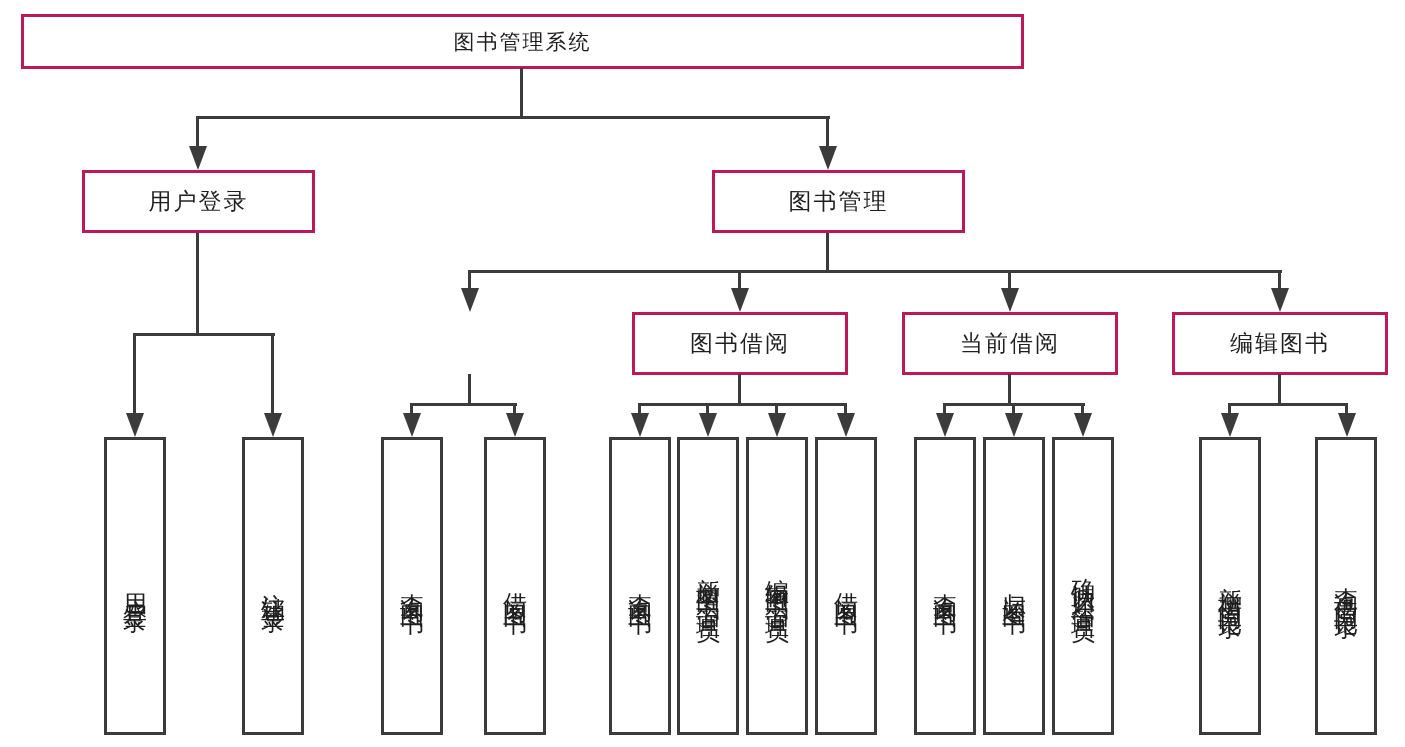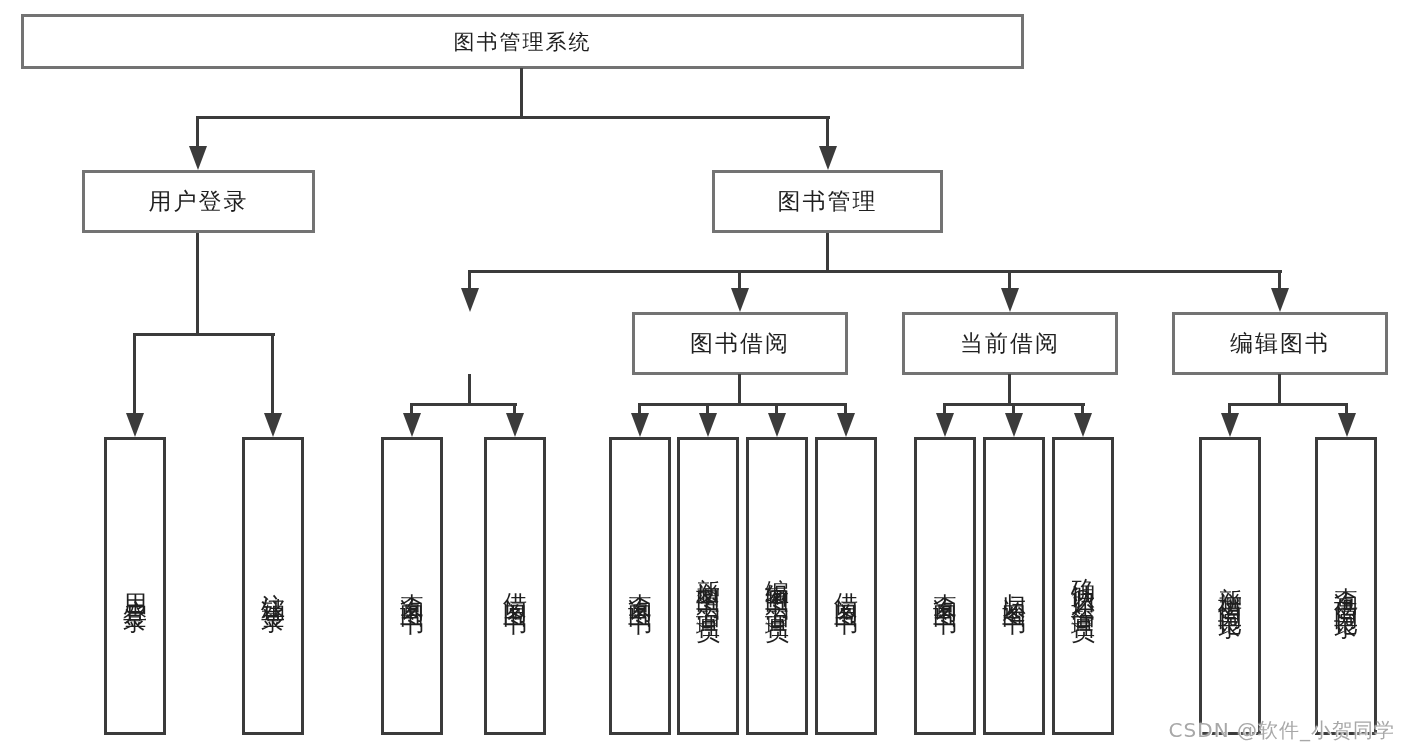--- a/index.html
+++ b/index.html
@@ -2,21 +2,21 @@
 <html><head>
 <meta charset="utf-8">
 <style>
   html,body { margin:0; padding:0; background:#ffffff; }
   .canvas {
     position:relative; width:1405px; height:747px; background:#ffffff;
     font-family:"DejaVu Sans","Liberation Sans",sans-serif; overflow:hidden;
     color:#1f1f1f;
   }
   .hbox {
-    position:absolute; box-sizing:border-box; border:3px solid #737373;
+    position:absolute; box-sizing:border-box; border:3px solid #be185d;
     background:#ffffff; display:flex; align-items:center; justify-content:center;
     font-size:23px; letter-spacing:2px; color:#1f1f1f;
   }
   .hbox.root-box { font-size:21px; }
   .vbox {
     position:absolute; box-sizing:border-box; border:3px solid #3b3b3b;
     background:#ffffff; display:flex; align-items:center; justify-content:center;
     width:62px; top:437px; height:298px;
   }
   .vtext {
@@ -47,21 +47,21 @@
   <div class="vline" style="left:520px; top:68px; height:50px;"></div>
   <div class="hline" style="left:196px; top:116px; width:634px;"></div>
   <div class="vline" style="left:196px; top:116px; height:32px;"></div>
   <div class="arrow" style="left:189px; top:146px;"></div>
   <div class="vline" style="left:826px; top:116px; height:32px;"></div>
   <div class="arrow" style="left:819px; top:146px;"></div>
 
   <div class="hbox" style="left:82px; top:170px; width:233px; height:63px;">
     <span>用户登录</span>
   </div>
-  <div class="hbox" style="left:712px; top:170px; width:231px; height:63px;">
+  <div class="hbox" style="left:712px; top:170px; width:253px; height:63px;">
     <span>图书管理</span>
   </div>
 
   <div class="vline" style="left:196px; top:233px; height:103px;"></div>
   <div class="hline" style="left:133px; top:333px; width:142px;"></div>
   <div class="vline" style="left:133px; top:333px; height:84px;"></div>
   <div class="arrow" style="left:126px; top:413px;"></div>
   <div class="vline" style="left:271px; top:333px; height:84px;"></div>
   <div class="arrow" style="left:264px; top:413px;"></div>
 
@@ -157,15 +157,14 @@
     <span class="vtext">确认归还（管理员）</span>
   </div>
 
   <div class="vbox" style="left:1199px;">
     <span class="vtext">新增借阅记录</span>
   </div>
   <div class="vbox" style="left:1315px;">
     <span class="vtext">查询借阅记录</span>
   </div>
 
-  <div class="watermark">CSDN @软件_小贺同学</div>
 
 </div>
 
 </body></html>

